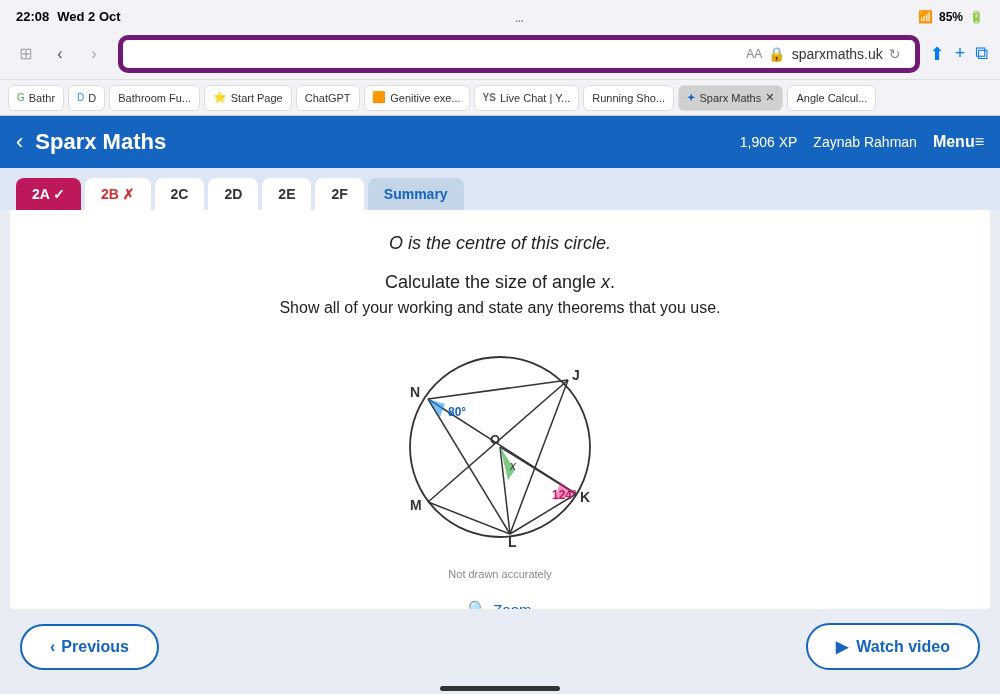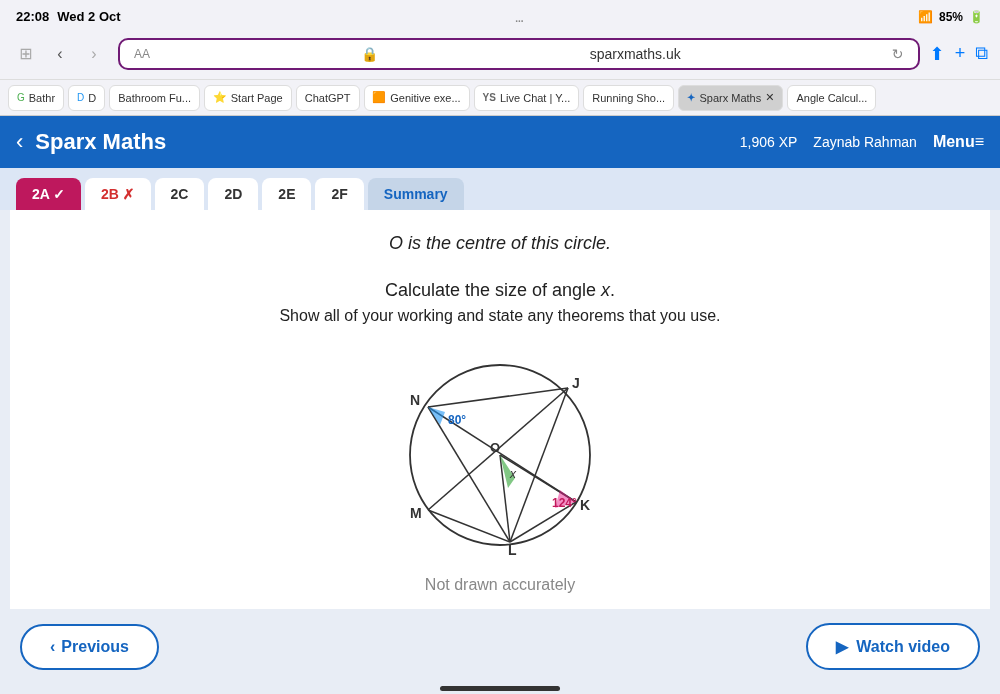--- a/index.html
+++ b/index.html
@@ -42,25 +42,25 @@
       display: flex; align-items: center; justify-content: center;
     }
     .nav-btn.active { color: #555; }
     .address-bar {
       flex: 1;
       background: white;
       border-radius: 10px;
       padding: 6px 14px;
       display: flex;
       align-items: center;
-      justify-content: space-between;
+      justify-content: flex-end;
       font-size: 14px;
       color: #333;
       gap: 6px;
-      border: 2px solid #701a75;
+      border: 5px solid #701a75;
     }
     .browser-actions { display: flex; gap: 10px; align-items: center; color: #007AFF; font-size: 20px; }
 
     
     .tabs-bar {
       background: #f2f2f7;
       display: flex;
       padding: 4px 8px;
       gap: 4px;
       overflow-x: auto;
@@ -182,21 +182,21 @@
     
     .diagram-container {
       width: 280px;
       height: 230px;
       position: relative;
       margin: 0 auto 6px;
     }
 
     .not-drawn {
       text-align: center;
-      font-size: 16px;
+      font-size: 11px;
       color: #888;
       margin-bottom: 20px;
     }
 
     .zoom-btn {
       display: flex;
       align-items: center;
       gap: 6px;
       color: #1565c0;
       font-size: 15px;
@@ -375,21 +375,21 @@
     <span>Summary</span>
   </button>
 </div>
 
 <div class="main-content">
   <div class="question-text">
     <p>
       <em>O is the centre of this circle.</em>
     </p>
   </div>
-  <div class="question-text" style="margin-top:8px;">
+  <div class="question-text" style="">
     <p>Calculate the size of angle <em>x</em>.</p>
     <p style="font-size:16px;">Show all of your working and state any theorems that you use.</p>
   </div>
 
   <div class="diagram-container">
     <svg width="280" height="220" viewBox="0 0 280 220">
 
       <circle cx="140" cy="115" r="90" fill="none" stroke="#333" stroke-width="1.8"></circle>
 
       <line x1="68" y1="67" x2="208" y2="48" stroke="#333" stroke-width="1.5"></line>

